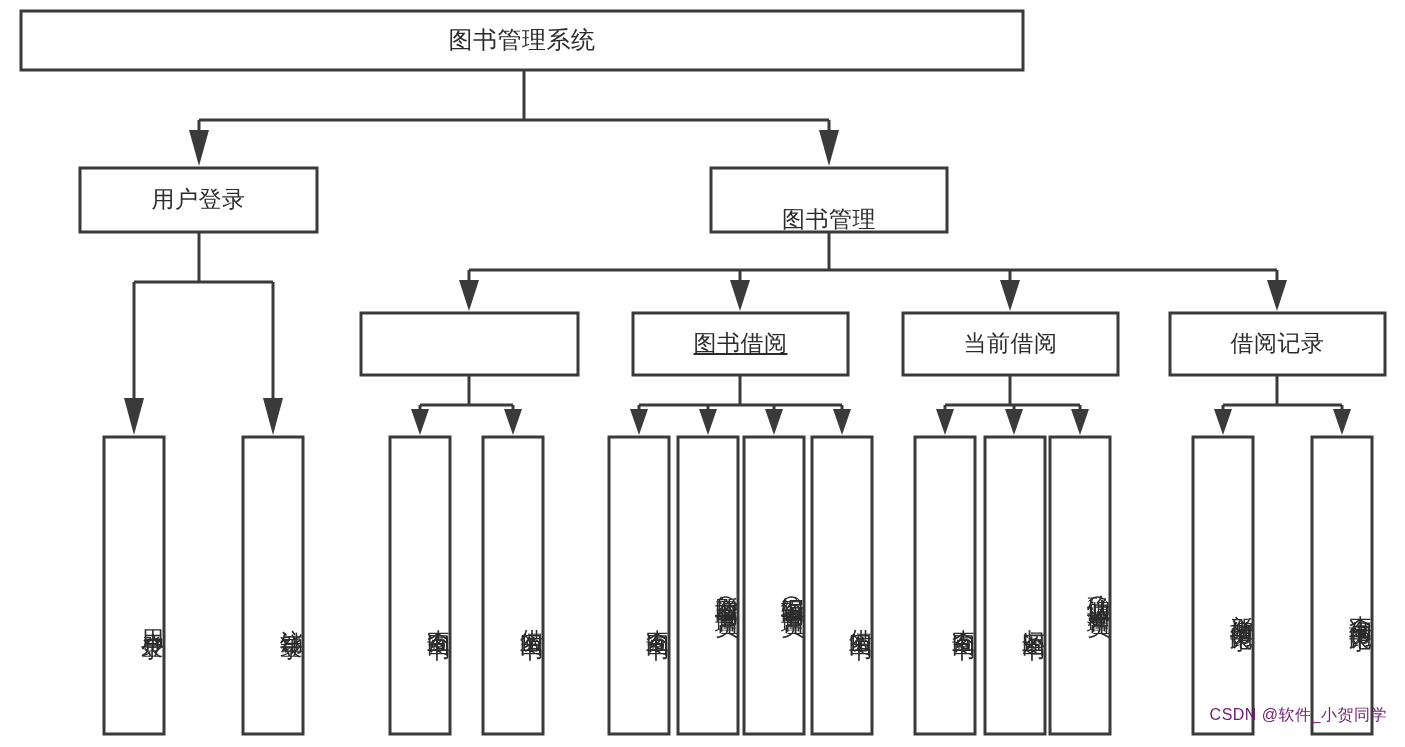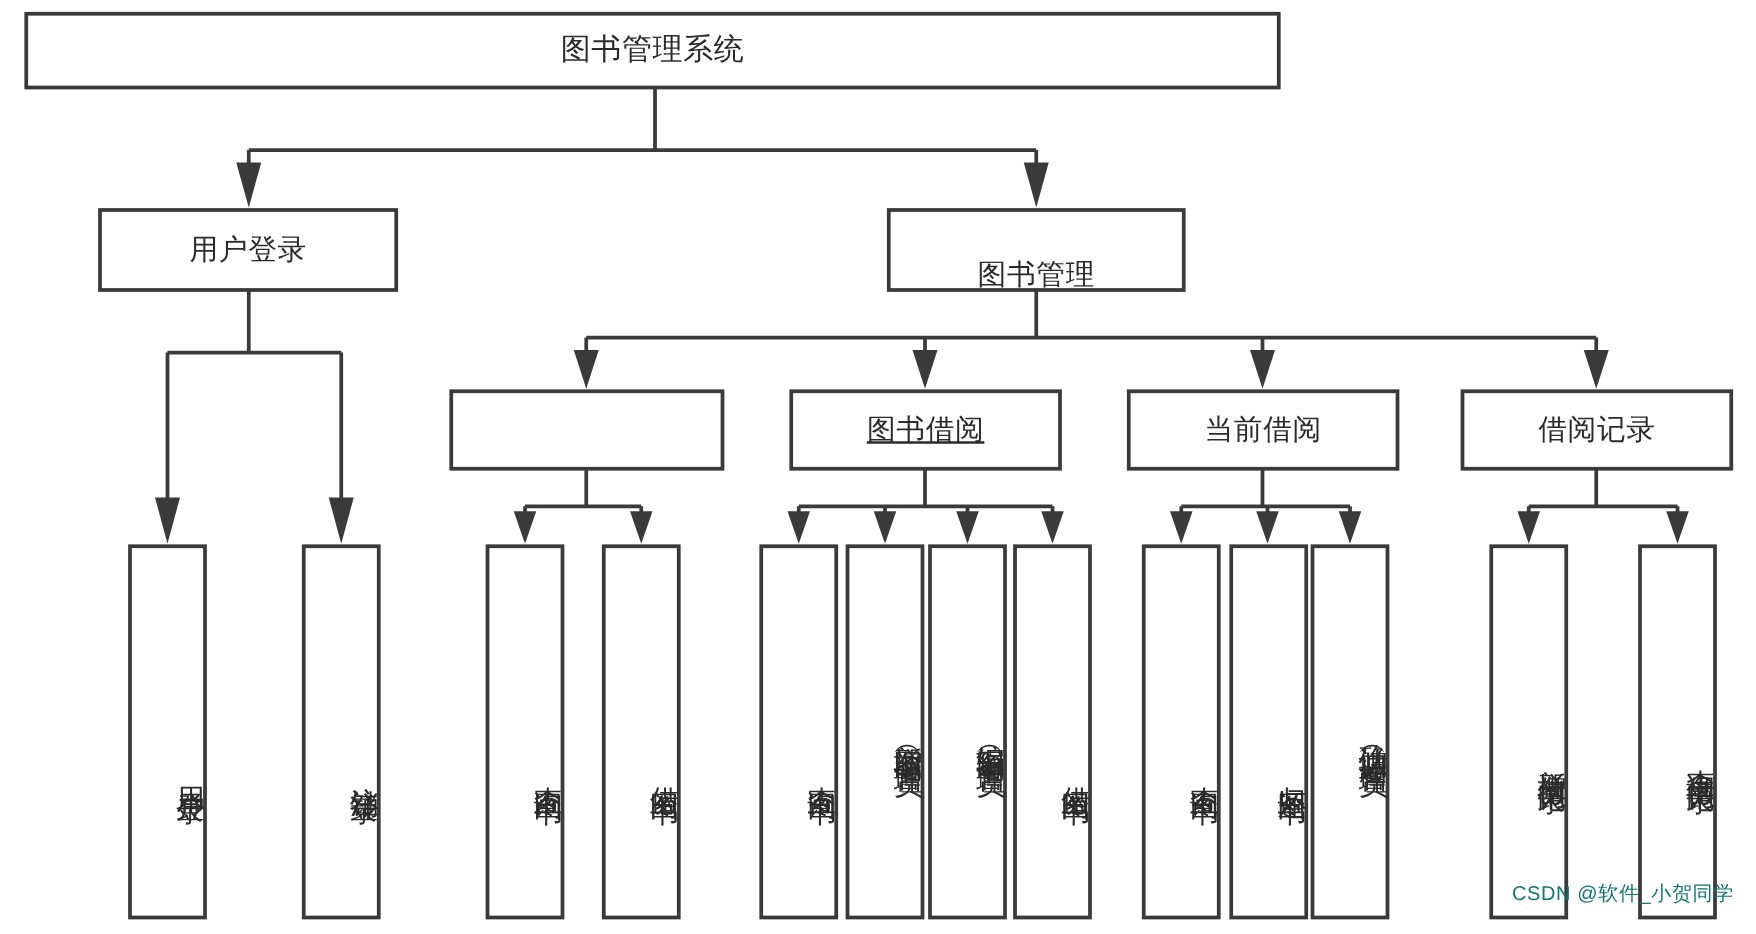--- a/index.html
+++ b/index.html
@@ -79,21 +79,21 @@
     pointer-events: none;
   }
   .leaf-label span.vtext {
     display: block;
   }
   #watermark {
     position: absolute;
     right: 18px;
     bottom: 6px;
     font-size: 16px;
-    color: #0f766e;
+    color: #701a75;
     letter-spacing: 0.5px;
     white-space: nowrap;
   }
 </style>
 </head>
 <body>
 
 <div id="diagram-root">
 
   <svg id="diagram-svg" viewBox="0 0 1405 747" xmlns="http://www.w3.org/2000/svg">

